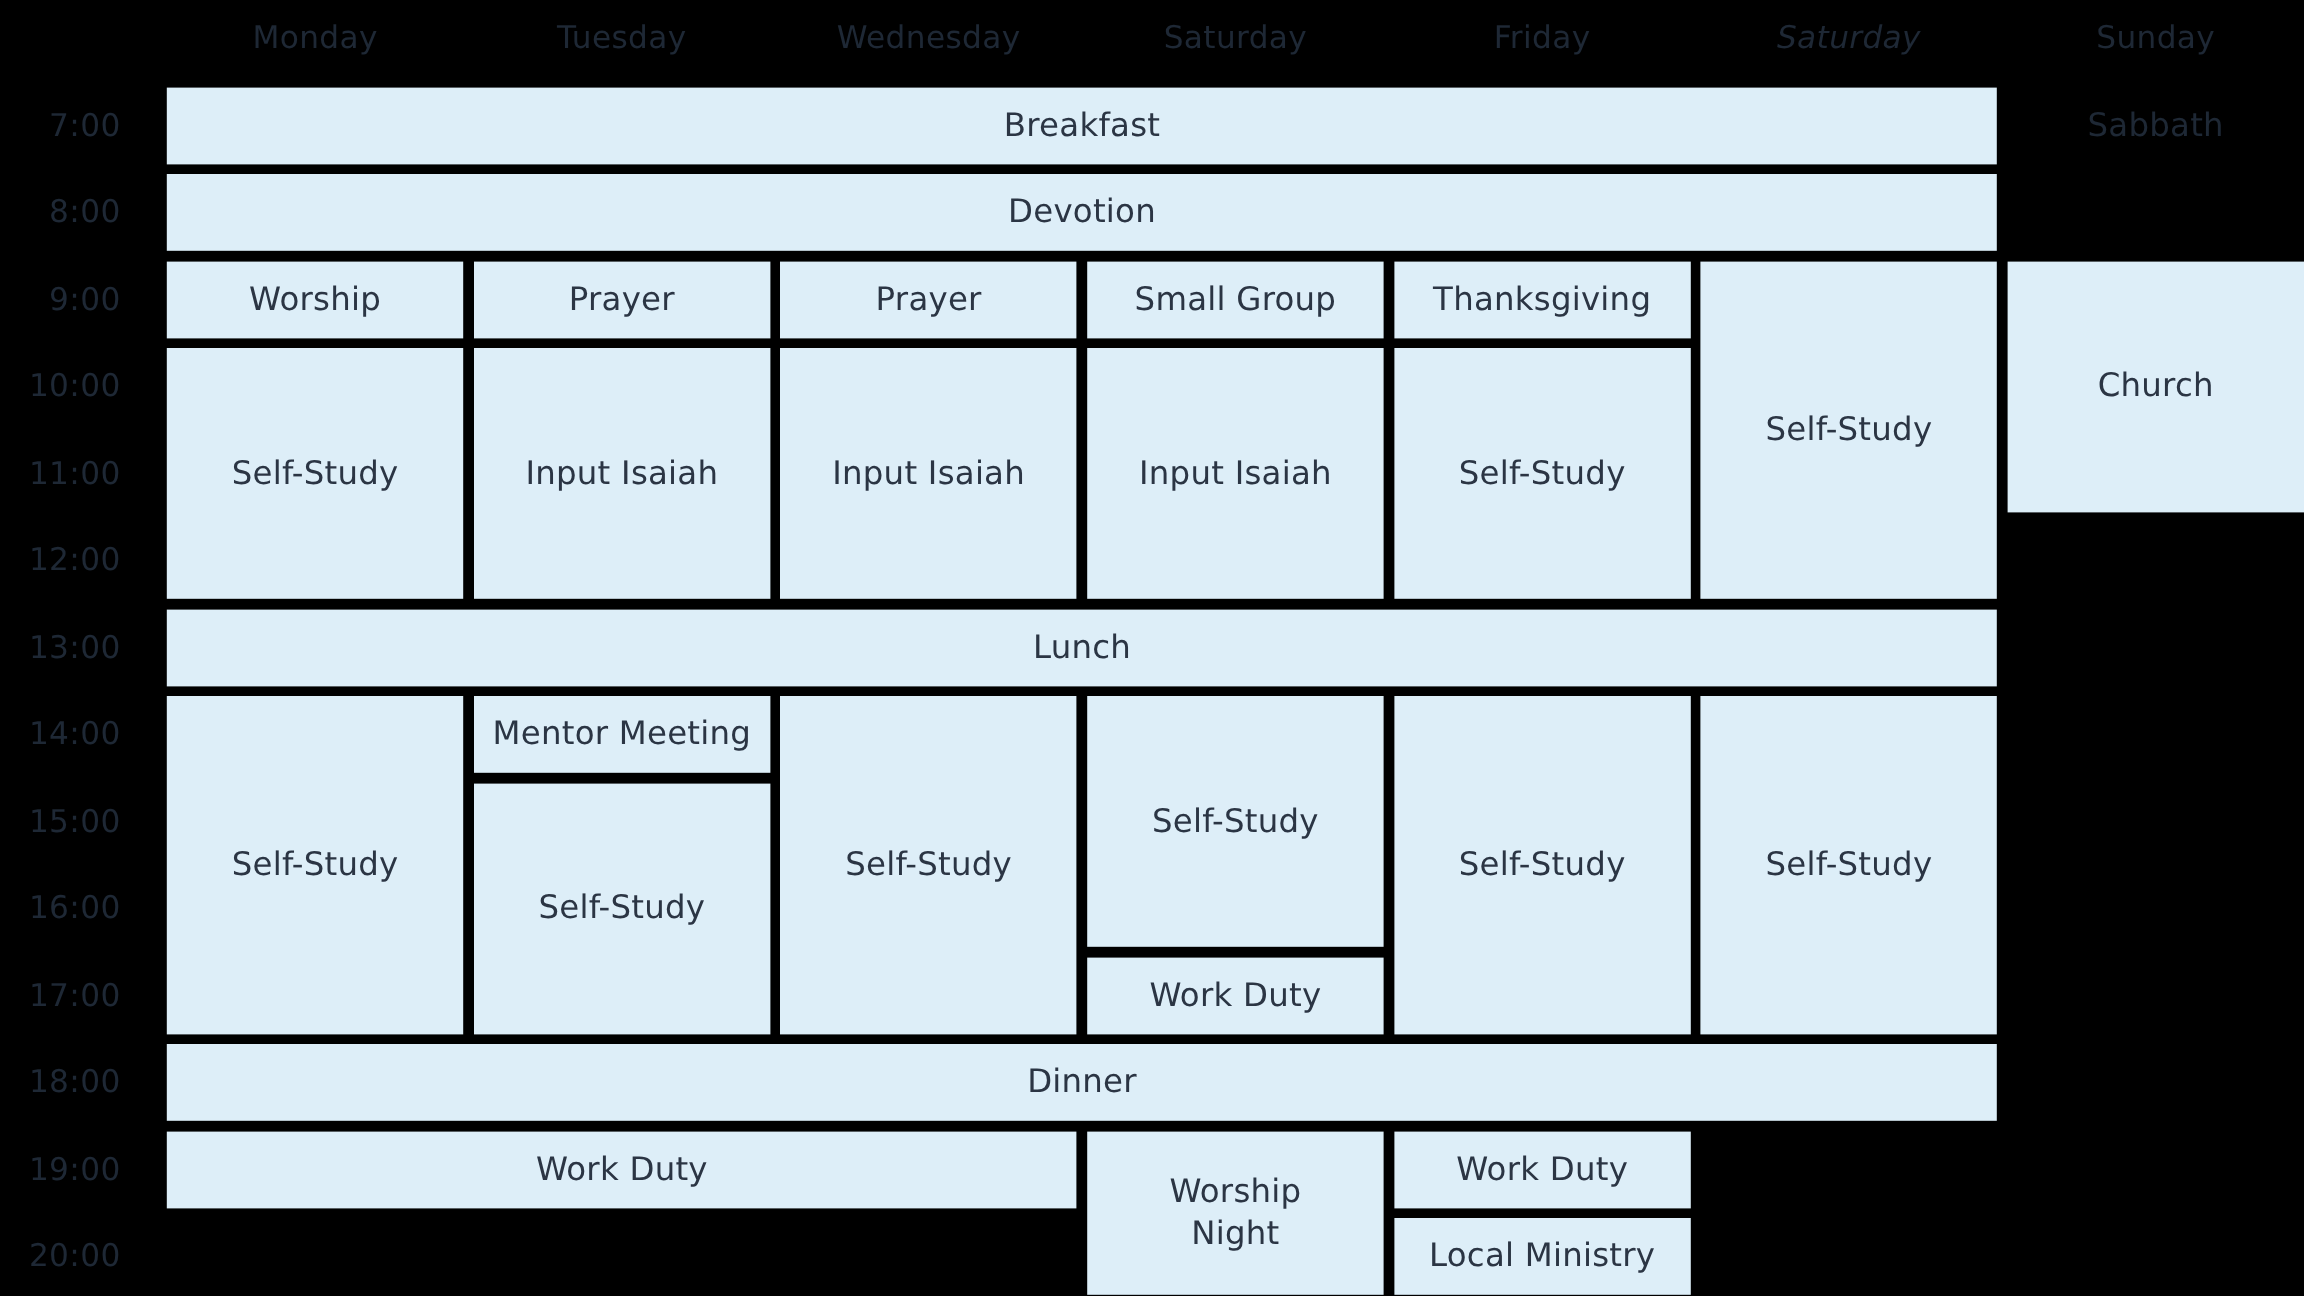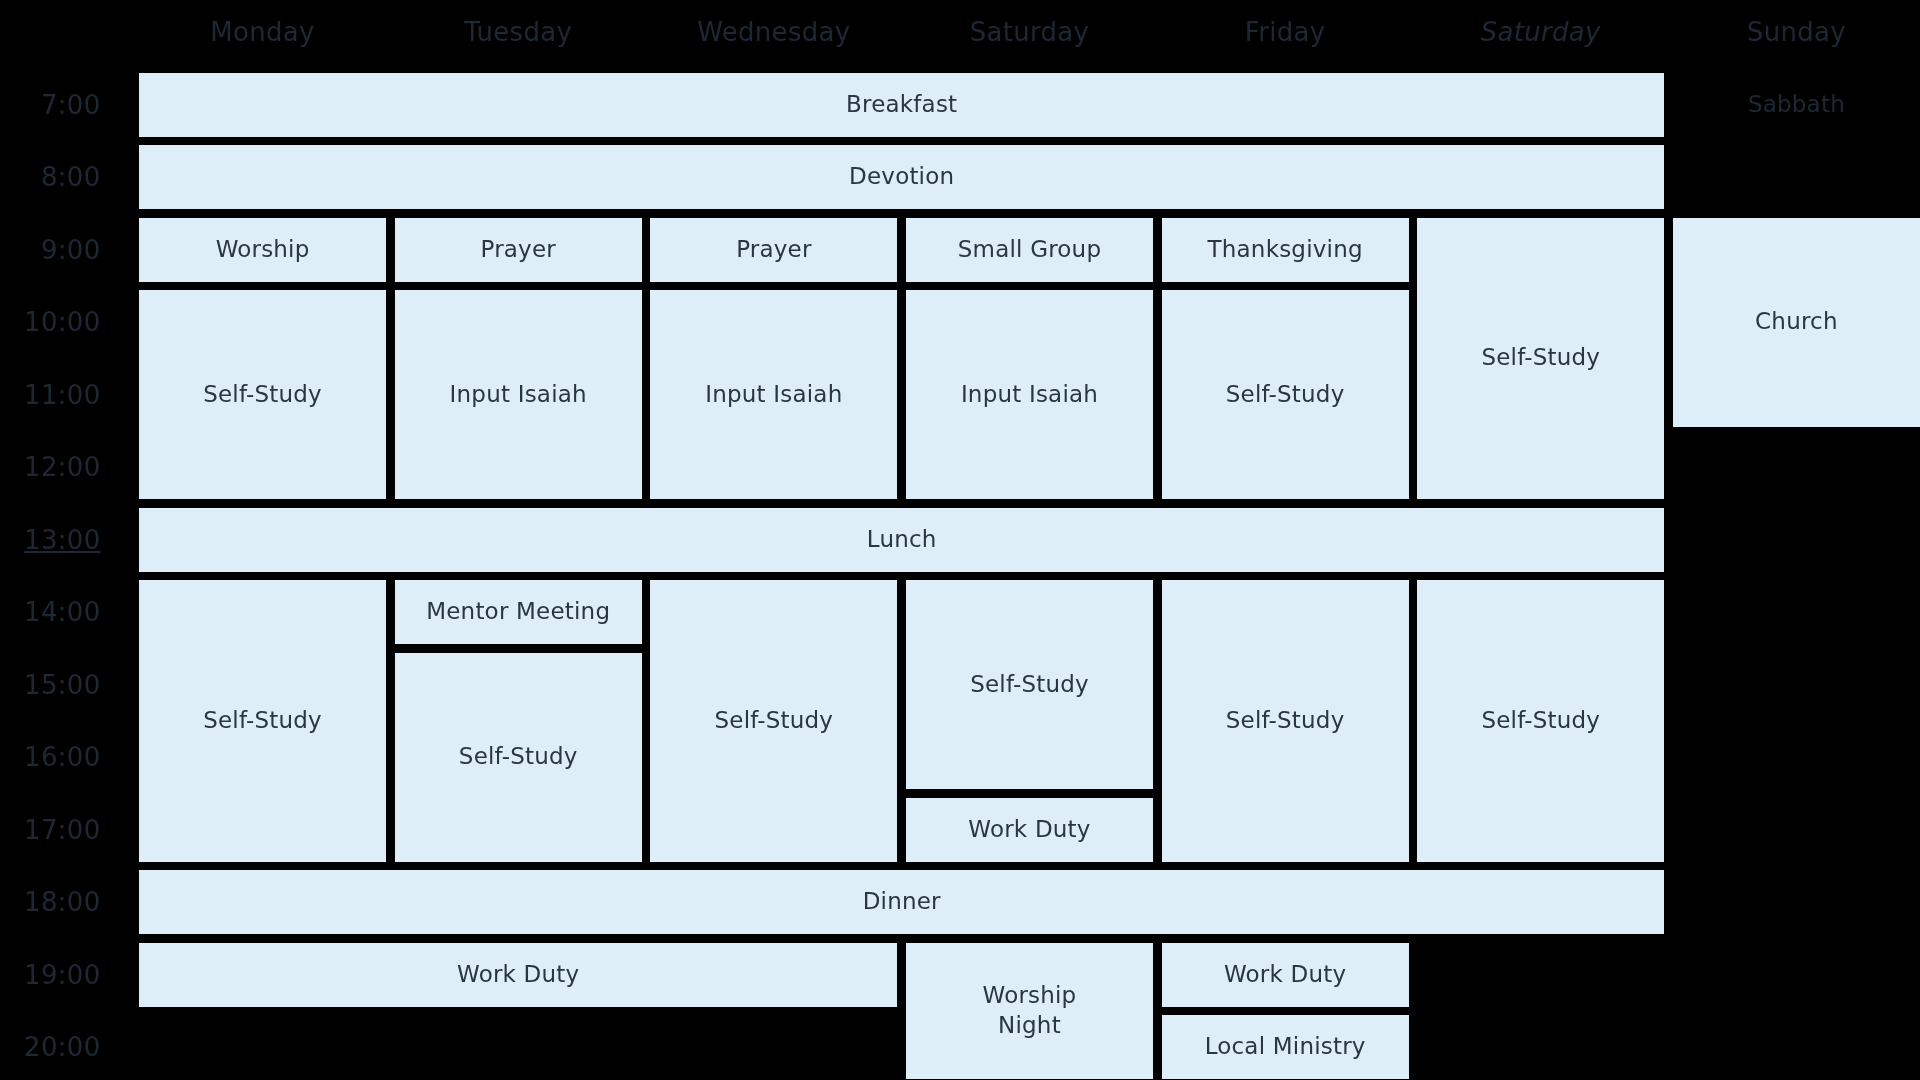--- a/index.html
+++ b/index.html
@@ -40,21 +40,21 @@
     font-size: 26px;
     letter-spacing: 0.3px;
   }
   .cell {
     background: var(--cell-fill, #ddeef8);
     color: var(--cell-text, #2b3544);
     display: flex;
     align-items: center;
     justify-content: center;
     text-align: center;
-    font-size: 23px;
+    font-size: 27px;
     line-height: 1.3;
     letter-spacing: 0.2px;
     white-space: pre-line;
   }
   .cell.ghost {
     background: transparent;
     color: var(--axis-text, #1e2835);
   }
 </style>
 </head>
@@ -67,21 +67,21 @@
     <div class="day-header" style="grid-area: 1 / 5;">Saturday</div>
     <div class="day-header" style="grid-area: 1 / 6;">Friday</div>
     <div class="day-header" style="grid-area: 1 / 7; font-style: italic;">Saturday</div>
     <div class="day-header" style="grid-area: 1 / 8;">Sunday</div>
     <div class="time-label" style="grid-area: 2 / 1;">7:00</div>
     <div class="time-label" style="grid-area: 3 / 1;">8:00</div>
     <div class="time-label" style="grid-area: 4 / 1;">9:00</div>
     <div class="time-label" style="grid-area: 5 / 1;">10:00</div>
     <div class="time-label" style="grid-area: 6 / 1;">11:00</div>
     <div class="time-label" style="grid-area: 7 / 1;">12:00</div>
-    <div class="time-label" style="grid-area: 8 / 1; text-decoration: underline;">13:00</div>
+    <div class="time-label" style="grid-area: 8 / 1;">13:00</div>
     <div class="time-label" style="grid-area: 9 / 1;">14:00</div>
     <div class="time-label" style="grid-area: 10 / 1; padding-left: 36px;">15:00</div>
     <div class="time-label" style="grid-area: 11 / 1; padding-left: 32px;">16:00</div>
     <div class="time-label" style="grid-area: 12 / 1;">17:00</div>
     <div class="time-label" style="grid-area: 13 / 1;">18:00</div>
     <div class="time-label" style="grid-area: 14 / 1;">19:00</div>
     <div class="time-label" style="grid-area: 15 / 1;">20:00</div>
     <div class="cell" style="grid-area: 2 / 2 / 3 / 8;">Breakfast</div>
     <div class="cell ghost" style="grid-area: 2 / 8 / 3 / 9;">Sabbath</div>
     <div class="cell" style="grid-area: 3 / 2 / 4 / 8;">Devotion</div>

